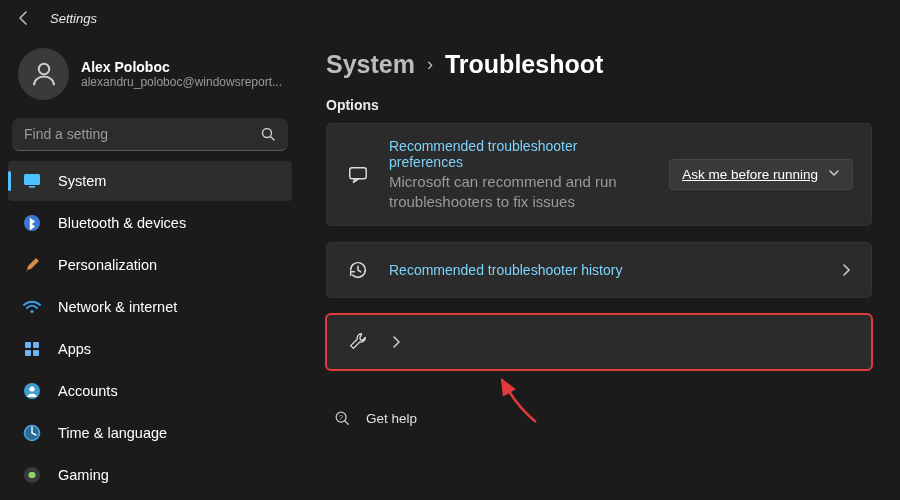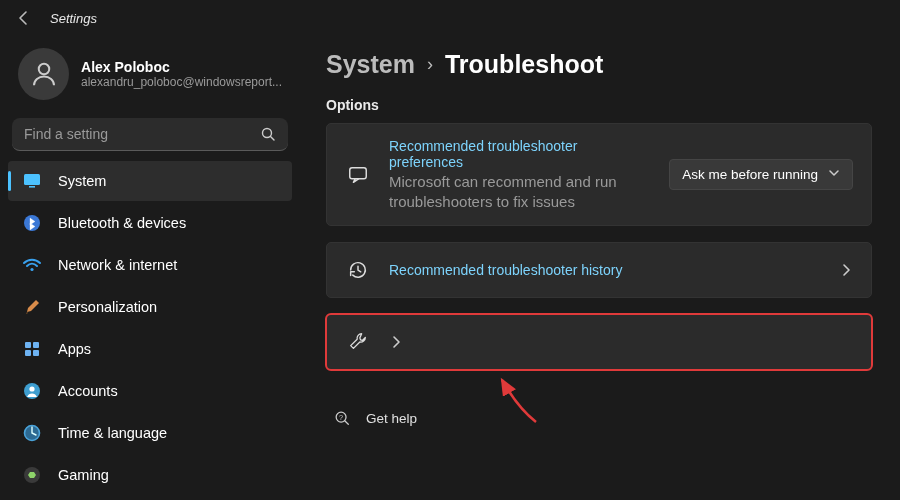--- a/index.html
+++ b/index.html
@@ -25,21 +25,21 @@
   .breadcrumb { display:flex; align-items:center; gap:12px; margin:6px 0 18px 0; }
   .crumb-parent { font-size:25px; font-weight:600; color:#bcbcbc; }
   .crumb-sep { font-size:18px; color:#bcbcbc; }
   .crumb-current { font-size:25px; font-weight:600; color:#fff; }
   .section-label { font-size:14px; font-weight:600; margin-bottom:10px; color:#eaeaea; }
   .card { background:#2b2b2b; border:1px solid #333; border-radius:5px; display:flex; align-items:center; padding:14px 18px; gap:18px; margin-bottom:6px; cursor:pointer; }
   .card .card-icon { width:26px; height:26px; display:flex; align-items:center; justify-content:center; flex-shrink:0; }
   .card-body { flex:1; display:flex; flex-direction:column; gap:2px; }
   .card-title { font-size:14px; color:#7dd3fc; }
   .card-sub { font-size:15px; color:#9a9a9a; max-width:260px; line-height:1.3; }
-  .dropdown { display:flex; align-items:flex-start; gap:10px; background:#393939; border:1px solid #454545; border-radius:4px; padding:7px 12px; font-size:13.5px; cursor:pointer; white-space:nowrap; }
+  .dropdown { display:flex; align-items:flex-start; gap:10px; background:#393939; border:1px solid #454545; border-radius:4px; padding:7px 12px; font-size:13.5px; cursor:pointer; white-space:nowrap;text-decoration:underline; }
   .chev-right { color:#ccc; font-size:16px; }
   .highlighted { outline:2px solid #e03a3a; outline-offset:-1px; }
   .arrow-pointer { position:absolute; left:488px; top:374px; pointer-events:none; }
   .link-row { display:flex; align-items:center; gap:14px; padding:10px 6px; font-size:13.5px; color:#e0e0e0; cursor:pointer; }
   .link-icon { width:20px; height:20px; display:flex; align-items:center; justify-content:center; }
   svg { display:block; }
 </style>
 </head>
 <body>
 
@@ -92,35 +92,35 @@
           <svg width="20" height="20" viewBox="0 0 20 20">
               <circle cx="10" cy="10" r="8" fill="#3b78d6"></circle>
               <path d="M8 5l5 3.5L8 12V5zm0 5l5 3.5L8 17V10z" fill="#fff" stroke="#fff" stroke-width="0.3"></path>
             </svg>
         </span>
         <span>Bluetooth &amp; devices</span>
       </div>
       <div class="nav-item">
         <span class="nav-icon">
           <svg width="20" height="20" viewBox="0 0 20 20">
+              <path d="M14 3l3 3-8 8-4 1 1-4 8-8z" fill="#d98c4a"></path>
+              <path d="M4 17l2-1-1-1-1 2z" fill="#8a5a2a"></path>
+            </svg>
+        </span>
+        <span>Personalization</span>
+      </div>
+      <div class="nav-item">
+        <span class="nav-icon">
+          <svg width="20" height="20" viewBox="0 0 20 20">
               <path d="M2 8c4.5-4.5 11.5-4.5 16 0" stroke="#39a0ed" stroke-width="2" fill="none" stroke-linecap="round"></path>
               <path d="M5 11c3-3 7-3 10 0" stroke="#39a0ed" stroke-width="2" fill="none" stroke-linecap="round"></path>
               <circle cx="10" cy="14.5" r="1.6" fill="#39a0ed"></circle>
             </svg>
         </span>
         <span>Network &amp; internet</span>
-      </div>
-      <div class="nav-item">
-        <span class="nav-icon">
-          <svg width="20" height="20" viewBox="0 0 20 20">
-              <path d="M14 3l3 3-8 8-4 1 1-4 8-8z" fill="#d98c4a"></path>
-              <path d="M4 17l2-1-1-1-1 2z" fill="#8a5a2a"></path>
-            </svg>
-        </span>
-        <span>Personalization</span>
       </div>
       <div class="nav-item">
         <span class="nav-icon">
           <svg width="20" height="20" viewBox="0 0 20 20">
               <rect x="3" y="3" width="6" height="6" rx="1" fill="#6eb3f2"></rect>
               <rect x="11" y="3" width="6" height="6" rx="1" fill="#6eb3f2"></rect>
               <rect x="3" y="11" width="6" height="6" rx="1" fill="#6eb3f2"></rect>
               <rect x="11" y="11" width="6" height="6" rx="1" fill="#6eb3f2"></rect>
             </svg>
         </span>

